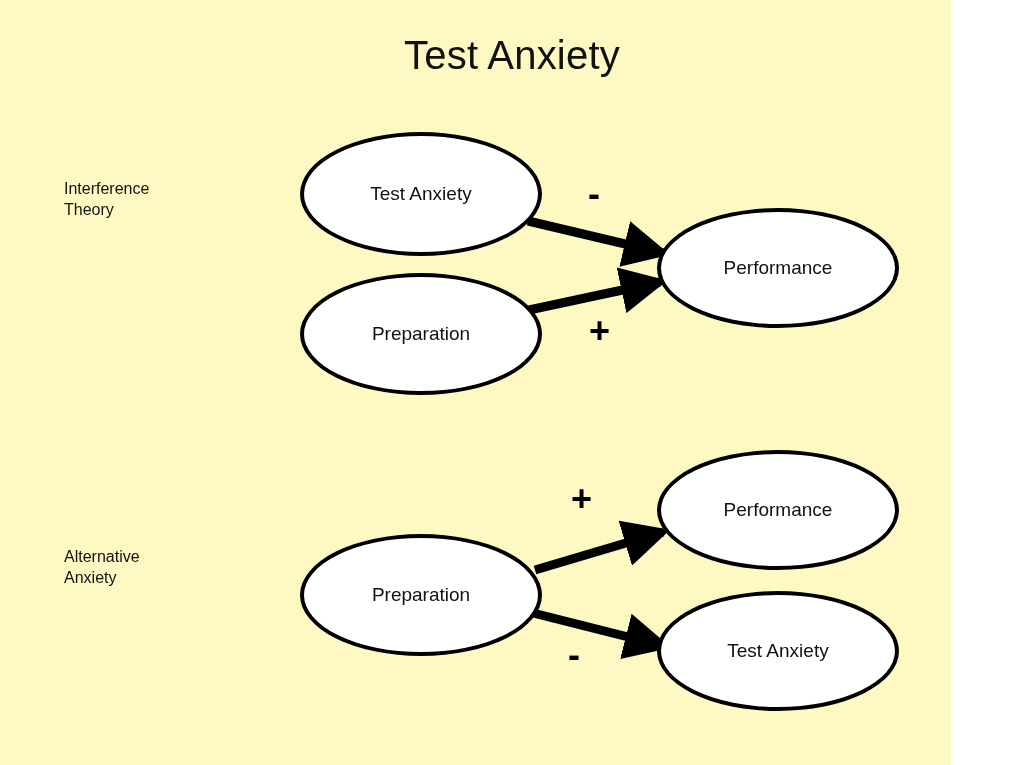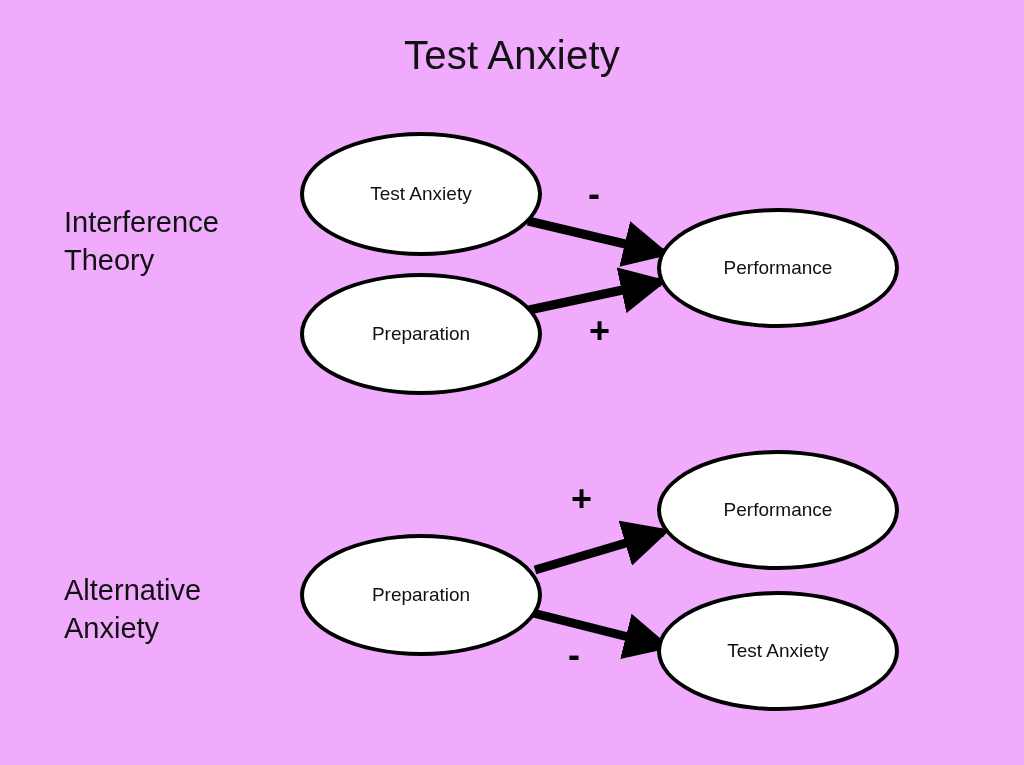--- a/index.html
+++ b/index.html
@@ -12,41 +12,40 @@
     height: 765px;
     position: relative;
     font-family: "Liberation Sans", sans-serif;
     color: #000000;
     overflow: hidden;
   }
   #slide {
     position: absolute;
     left: 0;
     top: 0;
-    width: 1024px;
+    width: 951px;
     height: 765px;
-    background: #f0abfc;
+    background: #fef9c3;
   }
   .title {
     position: absolute;
     left: 0;
     top: 33px;
     width: 1024px;
     text-align: center;
     font-size: 40px;
     letter-spacing: 0.2px;
     color: #111111;
   }
   .section-label {
     position: absolute;
-    font-size: 29px;
+    font-size: 16px;
     line-height: 1.32;
     color: #111111;
     white-space: pre-line;
-    margin-top: 25px;
   }
   #label-interference {
     left: 64px;
     top: 178px;
   }
   #label-alternative {
     left: 64px;
     top: 546px;
   }
   .node {

